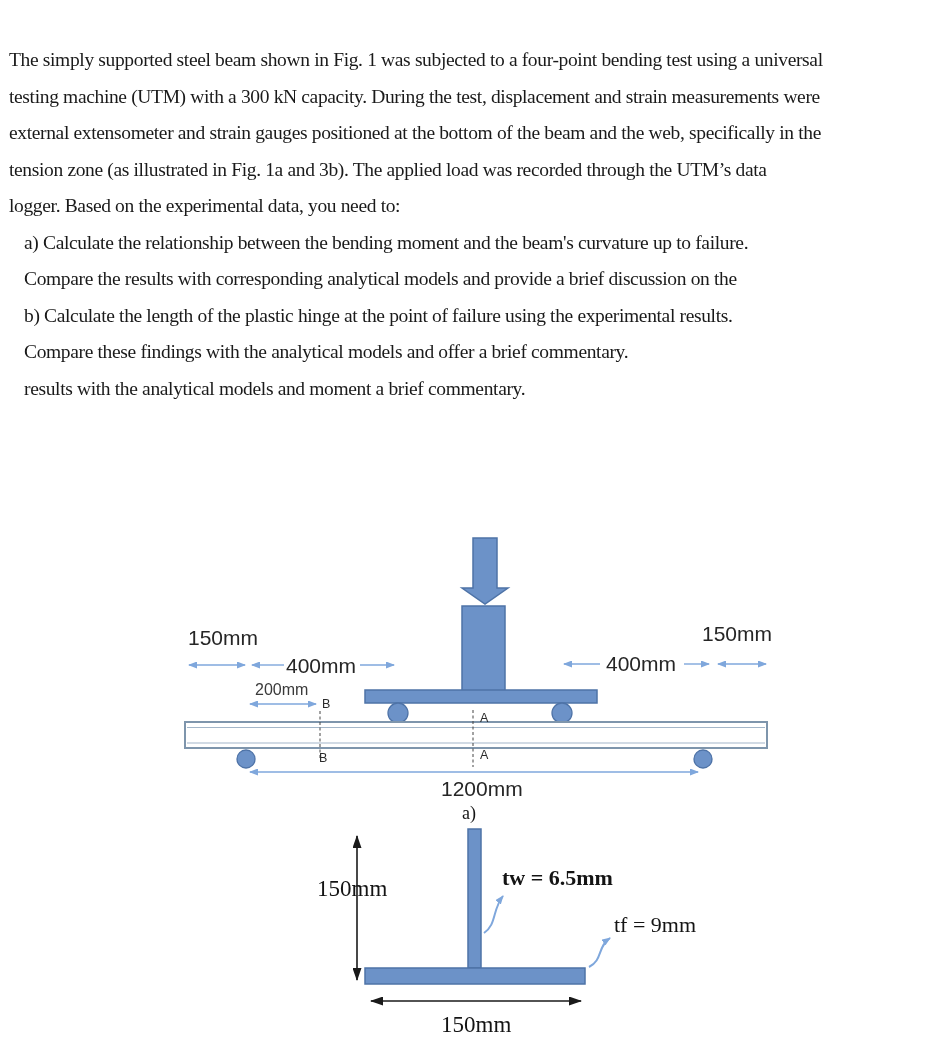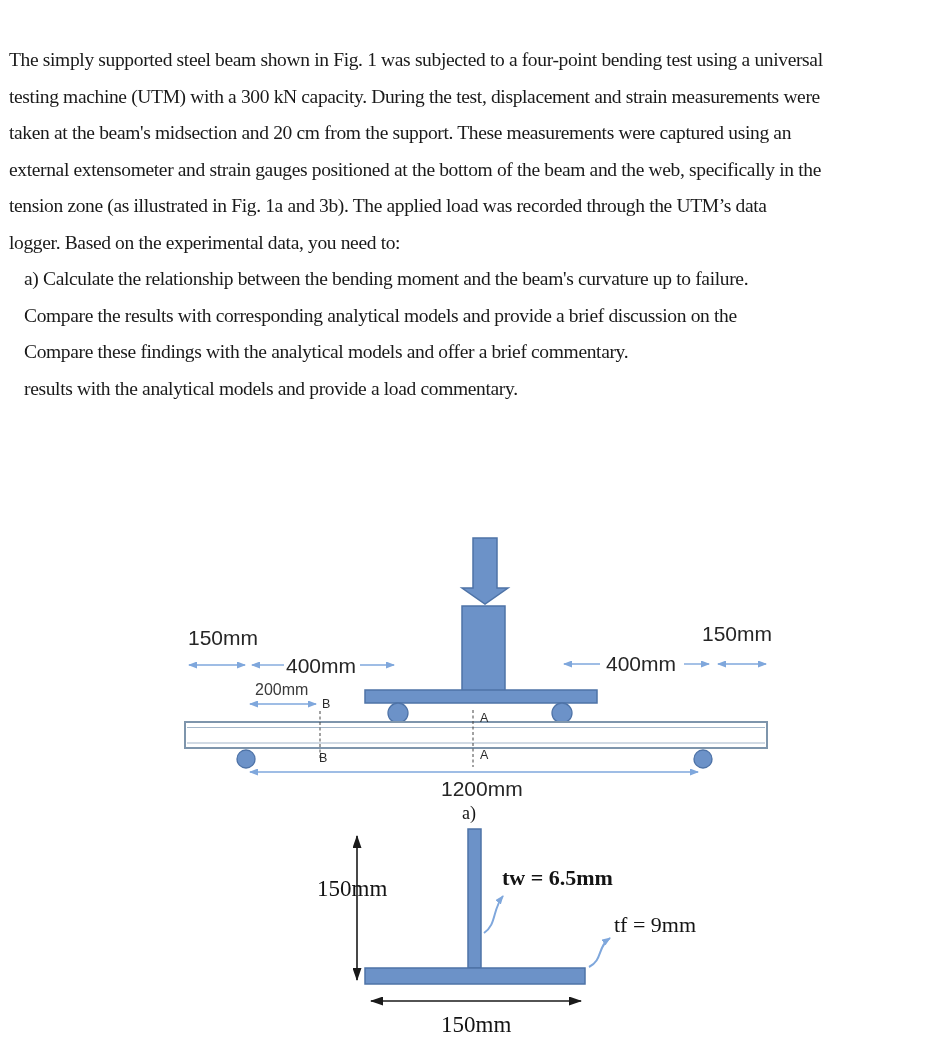--- a/index.html
+++ b/index.html
@@ -34,30 +34,30 @@
 </style>
 </head>
 <body>
 
 <div class="page">
 
   <section class="problem">
     <div class="intro">
         <div class="line">The simply supported steel beam shown in Fig. 1 was subjected to a four-point bending test using a universal</div>
         <div class="line">testing machine (UTM) with a 300 kN capacity. During the test, displacement and strain measurements were</div>
-        <div class="line">taken at the beam's midsection and 20 cm from the support. These measurements were captured using an</div>
         <div class="line">external extensometer and strain gauges positioned at the bottom of the beam and the web, specifically in the</div>
         <div class="line">tension zone (as illustrated in Fig. 1a and 3b). The applied load was recorded through the UTM’s data</div>
         <div class="line">logger. Based on the experimental data, you need to:</div>
       </div>
     <div class="tasks">
         <div class="line">a) Calculate the relationship between the bending moment and the beam's curvature up to failure.</div>
         <div class="line">Compare the results with corresponding analytical models and provide a brief discussion on the</div>
+        <div class="line">b) Calculate the length of the plastic hinge at the point of failure using the experimental results.</div>
         <div class="line">Compare these findings with the analytical models and offer a brief commentary.</div>
-        <div class="line">results with the analytical models and provide a load commentary.</div>
+        <div class="line">results with the analytical models and moment a brief commentary.</div>
       </div>
   </section>
 
   <svg class="fig" viewBox="0 0 939 1049">
     <defs>
       <marker id="ab" orient="auto-start-reverse" markerWidth="9" markerHeight="7" refX="8" refY="3.5" markerUnits="userSpaceOnUse">
         <path d="M0,0 L9,3.5 L0,7 Z" fill="#7FA7DC"></path>
       </marker>
       <marker id="abk" orient="auto-start-reverse" markerWidth="13" markerHeight="9" refX="12" refY="4.5" markerUnits="userSpaceOnUse">
         <path d="M0,0 L13,4.5 L0,9 Z" fill="#1A1A1A"></path>

